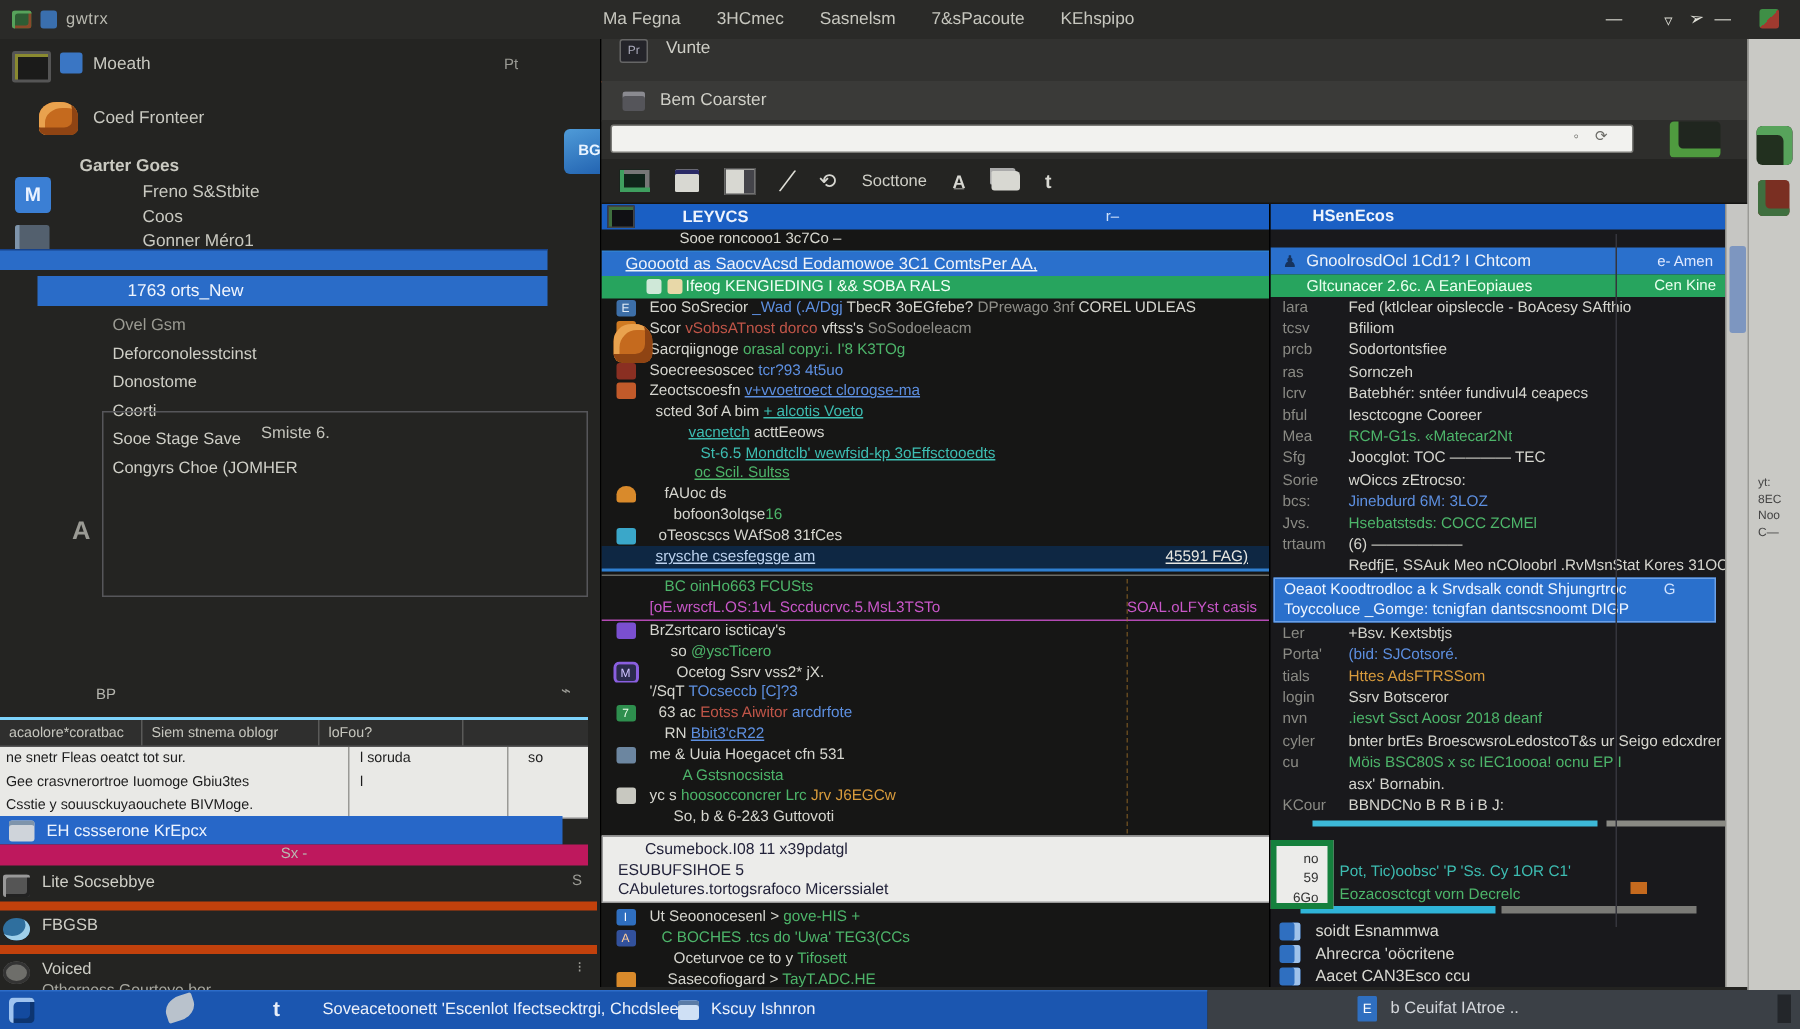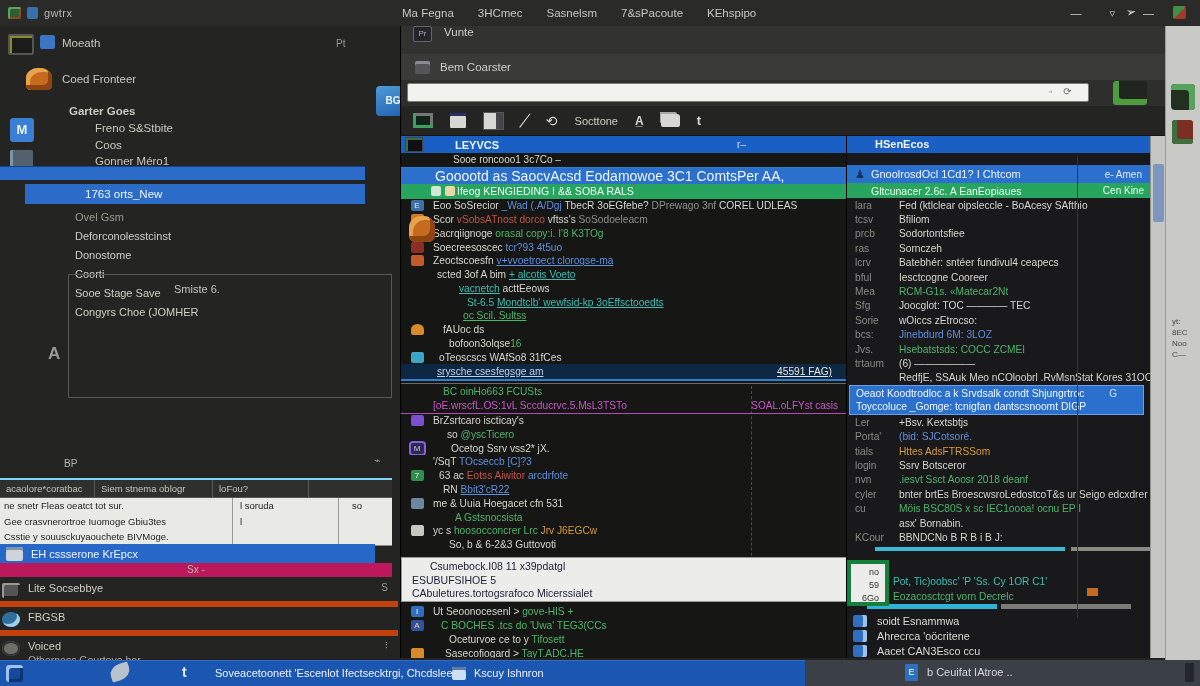--- a/index.html
+++ b/index.html
@@ -131,22 +131,22 @@
   #pane-scroll{width:16px;height:522px;background:#c6c6c3;border-left:1px solid #8e8e8a;position:relative;box-sizing:border-box;}
   #scroll-thumb{position:absolute;left:2px;top:28px;width:11px;height:58px;background:#7d96c0;border-radius:2px;}
   
   .hdr-blue{height:17px;background:#1a5fc4;display:flex;align-items:center;position:relative;}
   .console-ic{width:16px;height:13px;margin-left:4px;background:#101014;border:1px solid #444;
         box-shadow:inset 2px 2px 0 #3f6f3f;}
   .hdr-blue-label{font-size:11px;font-weight:bold;color:#eef3fc;margin-left:32px;}
   .hdr-blue-right{position:absolute;right:100px;font-size:10px;color:#cfe0f8;}
   .sub-dark{height:14px;font-size:10px;color:#d8d8d0;padding-left:52px;line-height:14px;
         border-bottom:1px solid #2f7fd0;}
-  .row-blue{height:16px;background:#2a70cc;font-size:14px;color:#f0f4fa;line-height:16px;
-        padding-left:34px;white-space:nowrap;overflow:hidden;}
+  .row-blue{height:16px;background:#2a70cc;font-size:11px;color:#f0f4fa;line-height:16px;
+        padding-left:16px;white-space:nowrap;overflow:hidden;text-decoration:underline;}
   .row-green{height:15px;background:#27a45e;font-size:10.5px;color:#f2fff6;line-height:15px;
         padding-left:56px;white-space:nowrap;overflow:hidden;position:relative;}
   .row-green .mini{position:absolute;left:30px;top:2px;width:10px;height:10px;background:#cfe8d8;border-radius:2px;
         box-shadow:14px 0 0 #e8d8a8;}
   .mush-icon{position:absolute;left:8px;top:80px;width:26px;height:26px;background:#c56a1e;
         border-radius:45% 45% 25% 25%;box-shadow:inset -5px -6px 0 #8f4413,inset 4px 4px 0 #e9a24e;z-index:3;}
   .code-block .cl{display:flex;align-items:center;white-space:nowrap;overflow:hidden;position:relative;}
   #code-block-1 .cl{height:13.75px;font-size:10.2px;}
   #code-block-2 .cl{height:13.8px;font-size:10.2px;}
   #code-block-3 .cl{height:14px;font-size:10.2px;}
@@ -267,21 +267,21 @@
   <span id="tray-icon"></span>
 </div>
 
 <div id="left-region">
   <span class="launch-ic-term"></span>
   <span class="launch-ic-blue"></span>
   <span class="lr-label" style="left:62px;top:11px">Moeath</span>
   <span id="pt-label">Pt</span>
   <span class="launch-ic-orange"></span>
   <span class="lr-label" style="left:62px;top:47px">Coed Fronteer</span>
-  <span class="lr-label" style="left:69px;top:79px;font-weight:bold">Garter Goes</span>
+  <span class="lr-label" style="left:53px;top:79px;font-weight:bold">Garter Goes</span>
   <span class="launch-ic-m">M</span>
   <span class="lr-label" style="left:95px;top:96px">Freno S&amp;Stbite</span>
   <span class="lr-label" style="left:95px;top:113px">Coos</span>
   <span class="launch-ic-photo"></span>
   <span class="lr-label" style="left:95px;top:129px">Gonner Méro1</span>
   <div id="launcher-bluebar"></div>
   <div id="launcher-selected">1763 orts_New</div>
   <div id="launcher-submenu">
       <div class="sub-item">Ovel Gsm</div>
       <div class="sub-item">Deforconolesstcinst</div>

